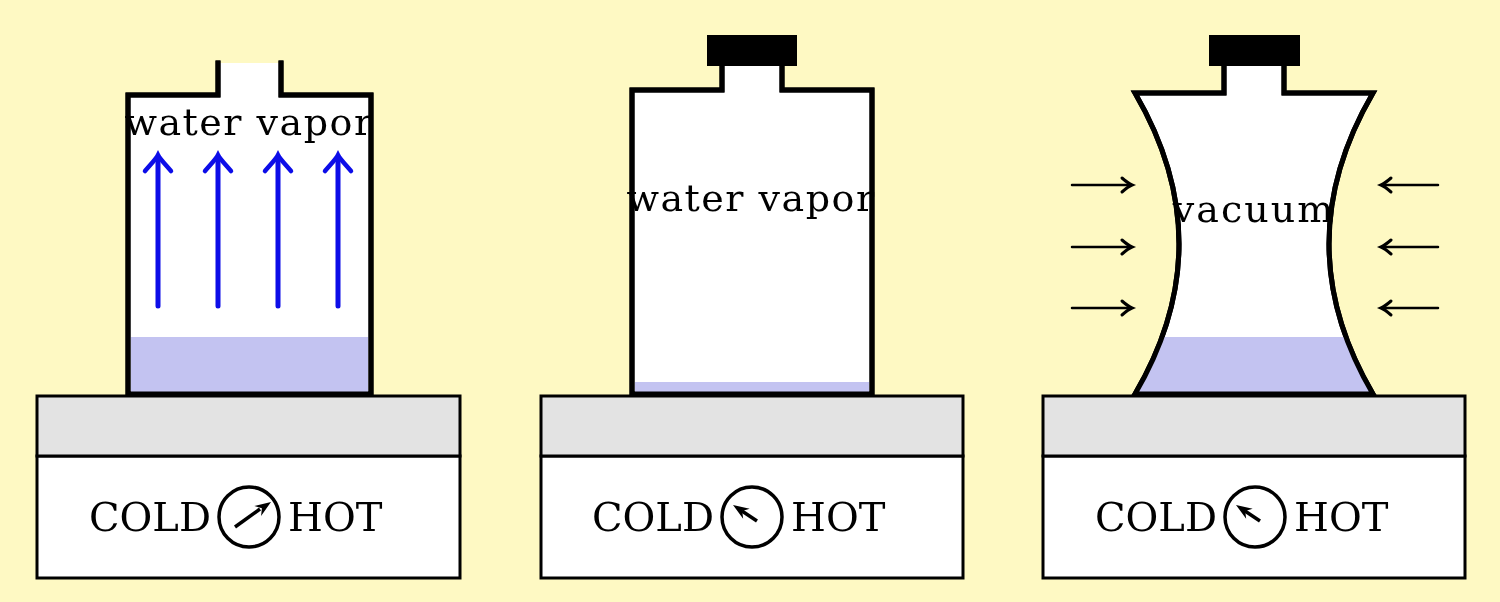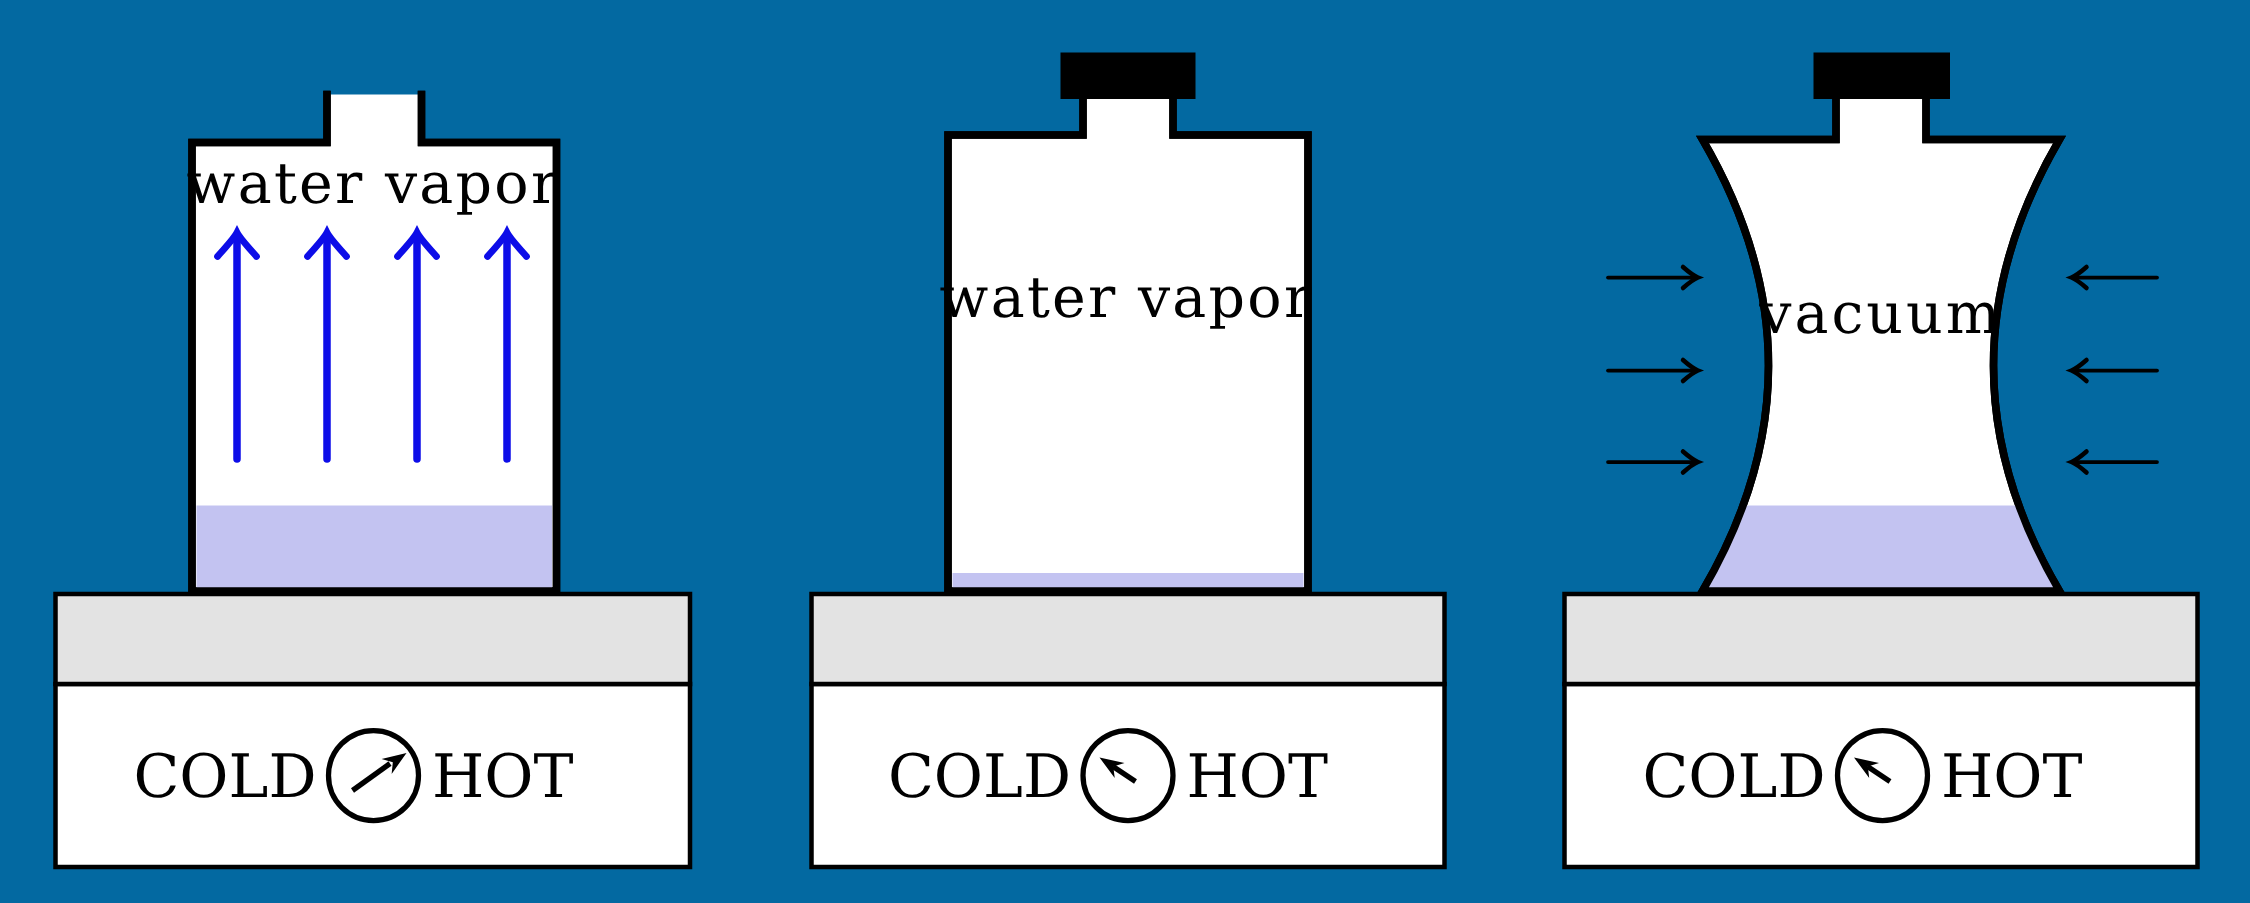--- a/index.html
+++ b/index.html
@@ -4,21 +4,21 @@
 <style>
   html, body {
     margin: 0;
     padding: 0;
     background: #ffffff;
   }
   .stage {
     position: relative;
     width: 1500px;
     height: 602px;
-    background: #0369a1;
+    background: #fef9c3;
     overflow: hidden;
   }
   svg {
     display: block;
   }
   text {
     font-family: "DejaVu Serif", "Liberation Serif", serif;
   }
   .container-label {
     font-size: 38px;

